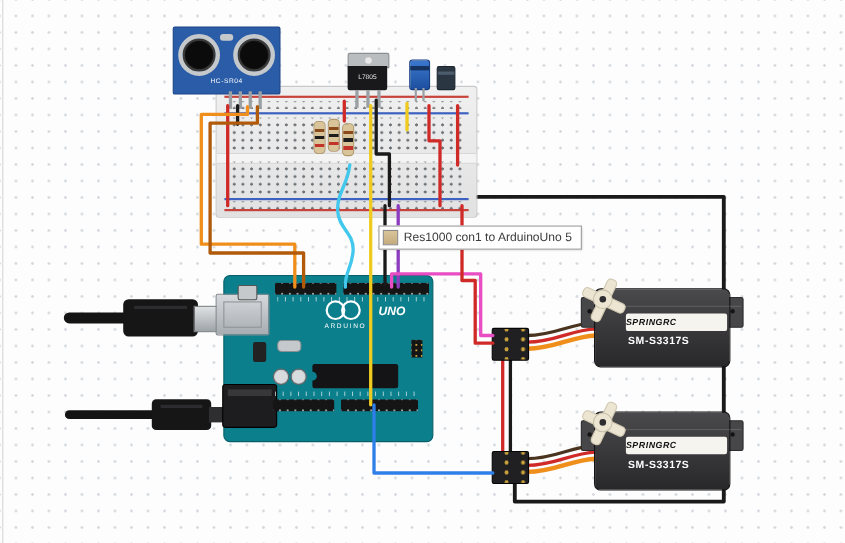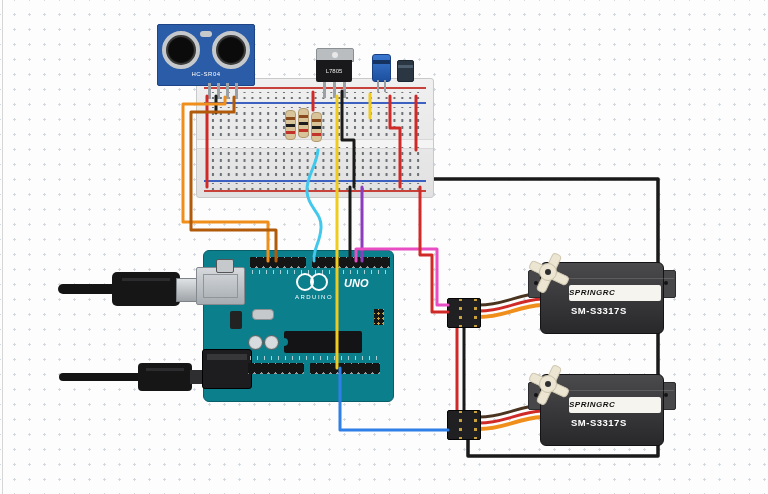--- a/index.html
+++ b/index.html
@@ -294,13 +294,17 @@
     <path d="M370,94 L370,118" fill="none" stroke-width="3" stroke="#f0cb1f"></path>
     <path d="M337,96 L337,368" fill="none" stroke-width="3" stroke="#f0cb1f"></path>
     <path d="M318,150 C316,168 306,176 307,192 C308,208 322,212 321,228 C320,244 313,248 314,261" fill="none" stroke-width="3" stroke="#41c8ec"></path>
     <path d="M350,187 L350,259" fill="none" stroke-width="3" stroke="#1a1a1a"></path>
     <path d="M362,187 L362,261" fill="none" stroke-width="3" stroke="#8d3bbf"></path>
     <path d="M356,261 L356,249 L437,249 L437,305 L448,305" fill="none" stroke-width="3" stroke="#e84dc3"></path>
     <path d="M420,187 L420,255 L432,255 L432,312 L448,312" fill="none" stroke-width="3" stroke="#cf2a27"></path>
     <path d="M340,368 L340,430 L448,430" fill="none" stroke-width="3" stroke="#2f7fe8"></path>
   </svg>
 
+  <div class="tooltip">
+    <div class="tooltip-icon"></div>
+    <span>Res1000 con1 to ArduinoUno 5</span>
+  </div>
 </div>
 
 </body></html>

